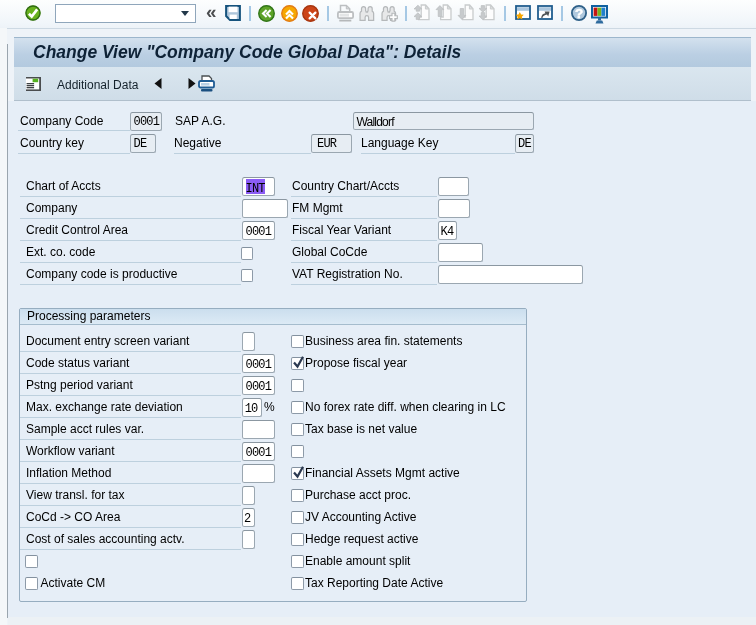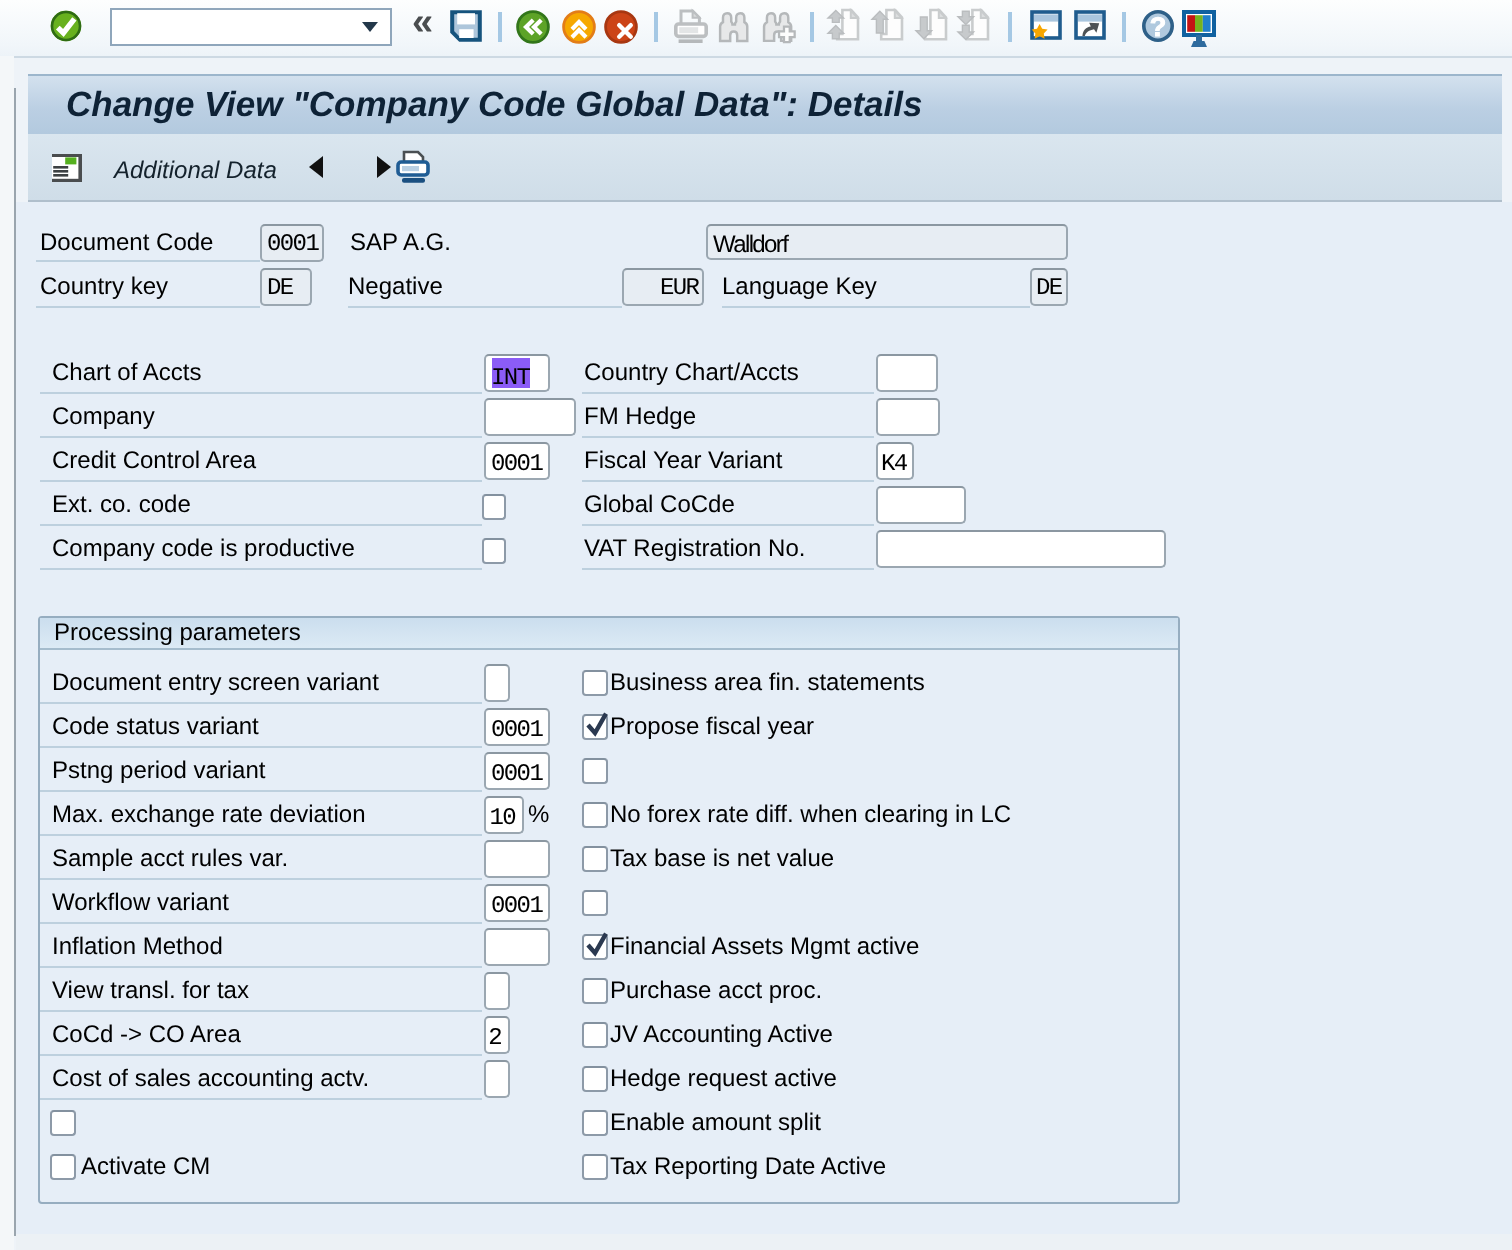--- a/index.html
+++ b/index.html
@@ -153,69 +153,69 @@
     <svg class="abs" style="left:12px;top:10px" width="15" height="14" viewBox="0 0 15 14">
       <rect x="0" y="0" width="15" height="14" fill="#fff"></rect>
       <rect x="0" y="0" width="15" height="1.5" fill="#4a4d4f"></rect>
       <rect x="13.2" y="0" width="1.8" height="14" fill="#4a4d4f"></rect>
       <rect x="0" y="12.4" width="15" height="1.6" fill="#4a4d4f"></rect>
       <rect x="6.6" y="1.7" width="5.6" height="3.5" fill="#55b01f"></rect>
       <rect x="0.6" y="6" width="7.5" height="1.3" fill="#3d4143"></rect>
       <rect x="0.6" y="8" width="7.5" height="1.3" fill="#3d4143"></rect>
       <rect x="0.6" y="10" width="7.5" height="1.3" fill="#3d4143"></rect>
     </svg>
-    <div class="abs" style="left:43px;top:10px;height:16px;line-height:16px;color:#14222c;font-style:italic;">Additional Data</div>
+    <div class="abs" style="left:43px;top:10px;height:16px;line-height:16px;color:#14222c;">Additional Data</div>
     <svg class="abs" style="left:140px;top:11px" width="8" height="11" viewBox="0 0 8 11">
         <path d="M7.5 0 L0.5 5.5 L7.5 11 Z" fill="#111"></path>
       </svg>
     <svg class="abs" style="left:174px;top:11px" width="8" height="11" viewBox="0 0 8 11">
         <path d="M0.5 0 L7.5 5.5 L0.5 11 Z" fill="#111"></path>
       </svg>
 
     <svg class="abs" style="left:184px;top:8px" width="17" height="17" viewBox="0 0 17 17">
       <path d="M4 1 H11 L13.5 3.5 V6 H4 Z" fill="#fff" stroke="#4a4f52" stroke-width="1.3"></path>
       <rect x="1" y="6" width="15" height="6.5" rx="1.6" fill="#fff" stroke="#1f5c94" stroke-width="1.8"></rect>
       <rect x="3" y="8" width="9" height="2.6" fill="#b9d0e4"></rect>
       <rect x="11.5" y="7.8" width="3" height="3" fill="#fff"></rect>
       <rect x="3" y="14" width="11.5" height="2.4" rx="1" fill="#1a4f80"></rect>
     </svg>
   </div>
   <div id="content"></div>
   <div class="abs" style="left:0;top:28px;width:7px;height:597px;background:#f4f7f9;"></div>
   <div id="vline"></div>
   <div id="bottomstrip"></div>
 
-  <div class="lbl" style="left:20px;top:114px">Document Code</div>
+  <div class="lbl" style="left:20px;top:114px">Company Code</div>
   <div class="ul" style="left:18px;top:130px;width:112px"></div>
   <div class="fld ro" style="left:129.5px;top:111.5px;width:32.5px;height:19px">0001</div>
   <div class="lbl" style="left:175px;top:114px">SAP A.G.</div>
   <div class="fld ro" style="left:352.5px;top:111.5px;width:181px;height:18px;font-family:'Liberation Sans',sans-serif;font-weight:normal;font-size:12px;">Walldorf</div>
   <div class="lbl" style="left:20px;top:136px">Country key</div>
   <div class="ul" style="left:18px;top:152.5px;width:112px"></div>
   <div class="fld ro" style="left:129.5px;top:133.5px;width:26px;height:19px">DE</div>
   <div class="lbl" style="left:174px;top:136px">Negative</div>
   <div class="ul" style="left:174px;top:152.5px;width:137px"></div>
-  <div class="fld ro" style="left:311px;top:133.5px;width:41px;height:19px;padding-left:18px">EUR</div>
+  <div class="fld ro" style="left:311px;top:133.5px;width:41px;height:19px;padding-left:5px">EUR</div>
   <div class="lbl" style="left:361px;top:136px">Language Key</div>
   <div class="ul" style="left:361px;top:152.5px;width:154px"></div>
   <div class="fld ro" style="left:515px;top:133.5px;width:19px;height:19px;padding-left:2px">DE</div>
 
   <div class="lbl" style="left:26px;top:179px">Chart of Accts</div>
   <div class="ul" style="left:20px;top:196px;width:221px"></div>
   <div class="fld" style="left:241.5px;top:177px;width:33px;height:19px">
       <span style="background:#8b5cf6;display:inline-block;height:15px;line-height:21px;margin-top:-2px;">INT</span>
     </div>
   <div class="lbl" style="left:292px;top:179px">Country Chart/Accts</div>
   <div class="ul" style="left:291px;top:196px;width:146px"></div>
   <div class="fld" style="left:437.5px;top:177px;width:31px;height:19px"></div>
 
   <div class="lbl" style="left:26px;top:201px">Company</div>
   <div class="ul" style="left:20px;top:218px;width:221px"></div>
   <div class="fld" style="left:241.5px;top:199px;width:46px;height:19px"></div>
-  <div class="lbl" style="left:292px;top:201px">FM Hedge</div>
+  <div class="lbl" style="left:292px;top:201px">FM Mgmt</div>
   <div class="ul" style="left:291px;top:218px;width:146px"></div>
   <div class="fld" style="left:437.5px;top:199px;width:32px;height:19px"></div>
 
   <div class="lbl" style="left:26px;top:223px">Credit Control Area</div>
   <div class="ul" style="left:20px;top:240px;width:221px"></div>
   <div class="fld" style="left:241.5px;top:221px;width:33px;height:19px">0001</div>
   <div class="lbl" style="left:292px;top:223px">Fiscal Year Variant</div>
   <div class="ul" style="left:291px;top:240px;width:146px"></div>
   <div class="fld" style="left:437.5px;top:221px;width:19.5px;height:19px;padding-left:2px">K4</div>
 
@@ -226,21 +226,21 @@
   <div class="ul" style="left:291px;top:262px;width:146px"></div>
   <div class="fld" style="left:437.5px;top:243px;width:45px;height:19px"></div>
 
   <div class="lbl" style="left:26px;top:267px">Company code is productive</div>
   <div class="ul" style="left:20px;top:284px;width:221px"></div>
   <div class="cb" style="left:240.5px;top:269px"></div>
   <div class="lbl" style="left:292px;top:267px">VAT Registration No.</div>
   <div class="ul" style="left:291px;top:284px;width:146px"></div>
   <div class="fld" style="left:437.5px;top:265px;width:145px;height:19px"></div>
 
-  <div class="grp" style="left:19px;top:308px;width:571px;height:294px">
+  <div class="grp" style="left:19px;top:308px;width:508px;height:294px">
     <div class="ghead">Processing parameters</div>
   </div>
 
   <div class="lbl" style="left:26px;top:334px">Document entry screen variant</div>
   <div class="ul" style="left:20px;top:351px;width:221px"></div>
   <div class="fld" style="left:241.5px;top:332px;width:13px;height:19px"></div>
 
   <div class="lbl" style="left:26px;top:356px">Code status variant</div>
   <div class="ul" style="left:20px;top:373px;width:221px"></div>
   <div class="fld" style="left:241.5px;top:354px;width:33px;height:19px">0001</div>

